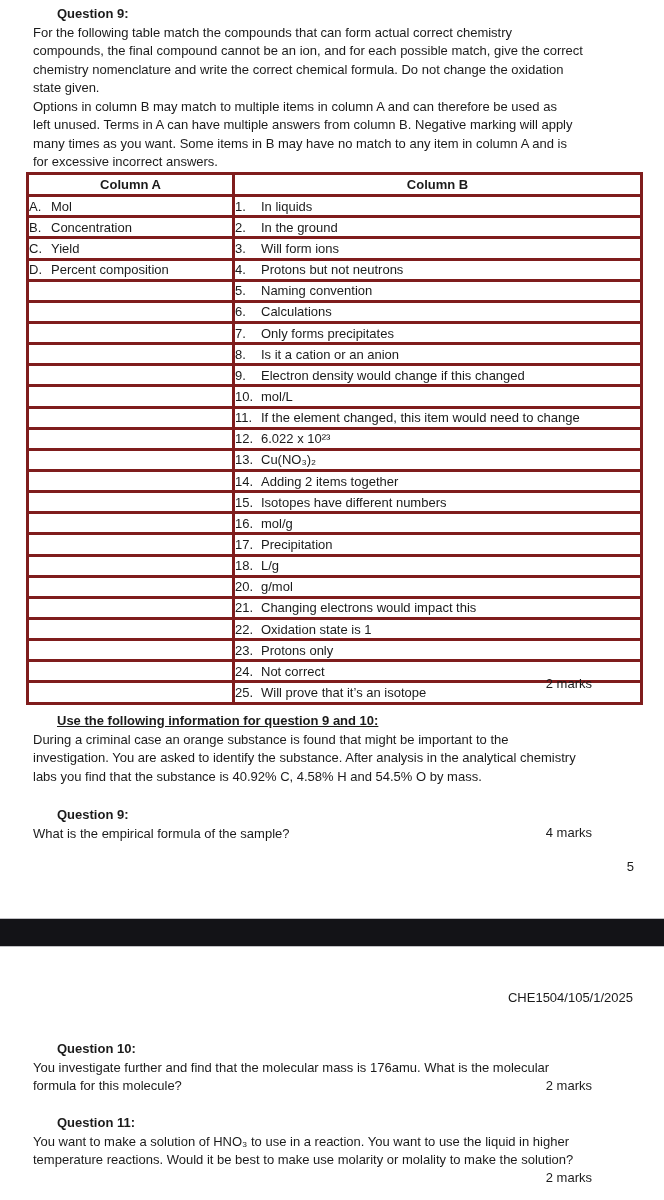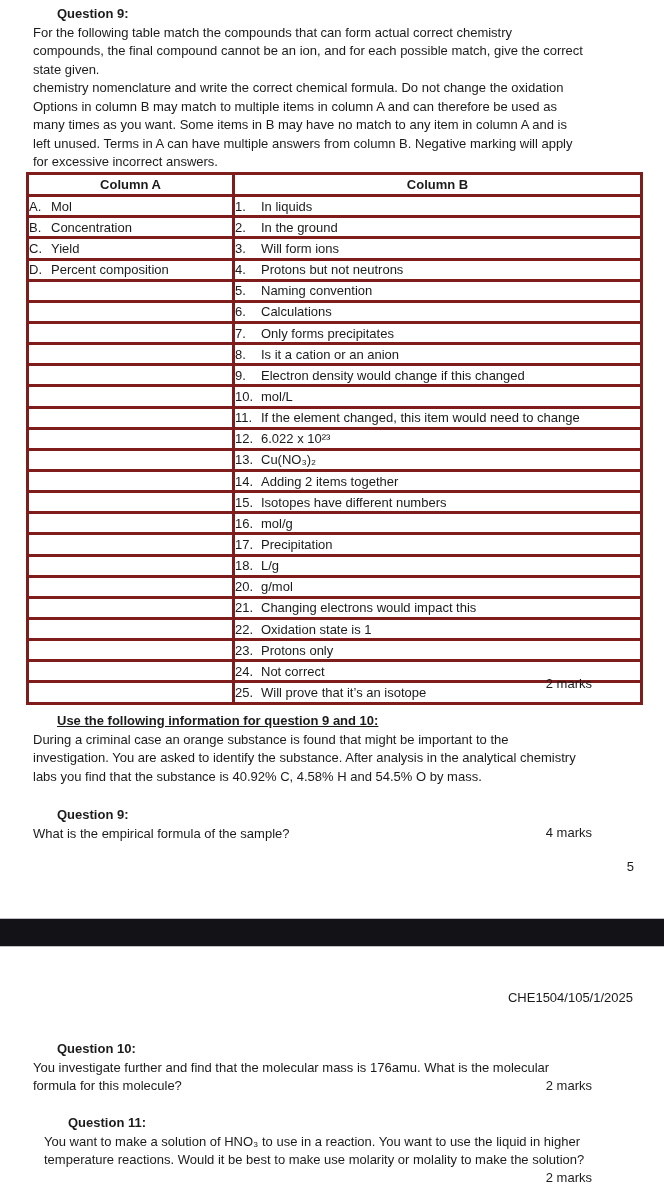--- a/index.html
+++ b/index.html
@@ -48,42 +48,42 @@
   #page-number{top:858px;right:30px;height:18.5px;line-height:18.5px;}
 
   #page-break-bar{
     top:918px;left:0;width:664px;height:27px;
     background:#131317;
     border-top:1px solid #c0c0c4;border-bottom:1px solid #c0c0c4;
   }
 
   #doc-code{top:989px;right:31px;height:18.5px;line-height:18.5px;}
   #q10-section{top:1040px;left:33px;right:28px;}
-  #q11-section{top:1114px;left:44px;right:28px;}
+  #q11-section{top:1114px;left:33px;right:28px;}
 </style>
 </head>
 <body>
 
 <section class="abs" id="q9-section">
   <div class="heading">Question 9:</div>
   <div>
 
       <div class="line">For the following table match the compounds that can form actual correct chemistry</div>
 
       <div class="line">compounds, the final compound cannot be an ion, and for each possible match, give the correct</div>
 
+      <div class="line">chemistry nomenclature and write the correct chemical formula. Do not change the oxidation</div>
+
       <div class="line">state given.</div>
 
-      <div class="line">chemistry nomenclature and write the correct chemical formula. Do not change the oxidation</div>
-
       <div class="line">Options in column B may match to multiple items in column A and can therefore be used as</div>
 
+      <div class="line">left unused. Terms in A can have multiple answers from column B. Negative marking will apply</div>
+
       <div class="line">many times as you want. Some items in B may have no match to any item in column A and is</div>
-
-      <div class="line">left unused. Terms in A can have multiple answers from column B. Negative marking will apply</div>
 
       <div class="line">for excessive incorrect answers.</div>
     </div>
 </section>
 
 <table class="abs" id="match-table">
   <colgroup>
       <col class="col-a">
       <col class="col-b">
     </colgroup>

